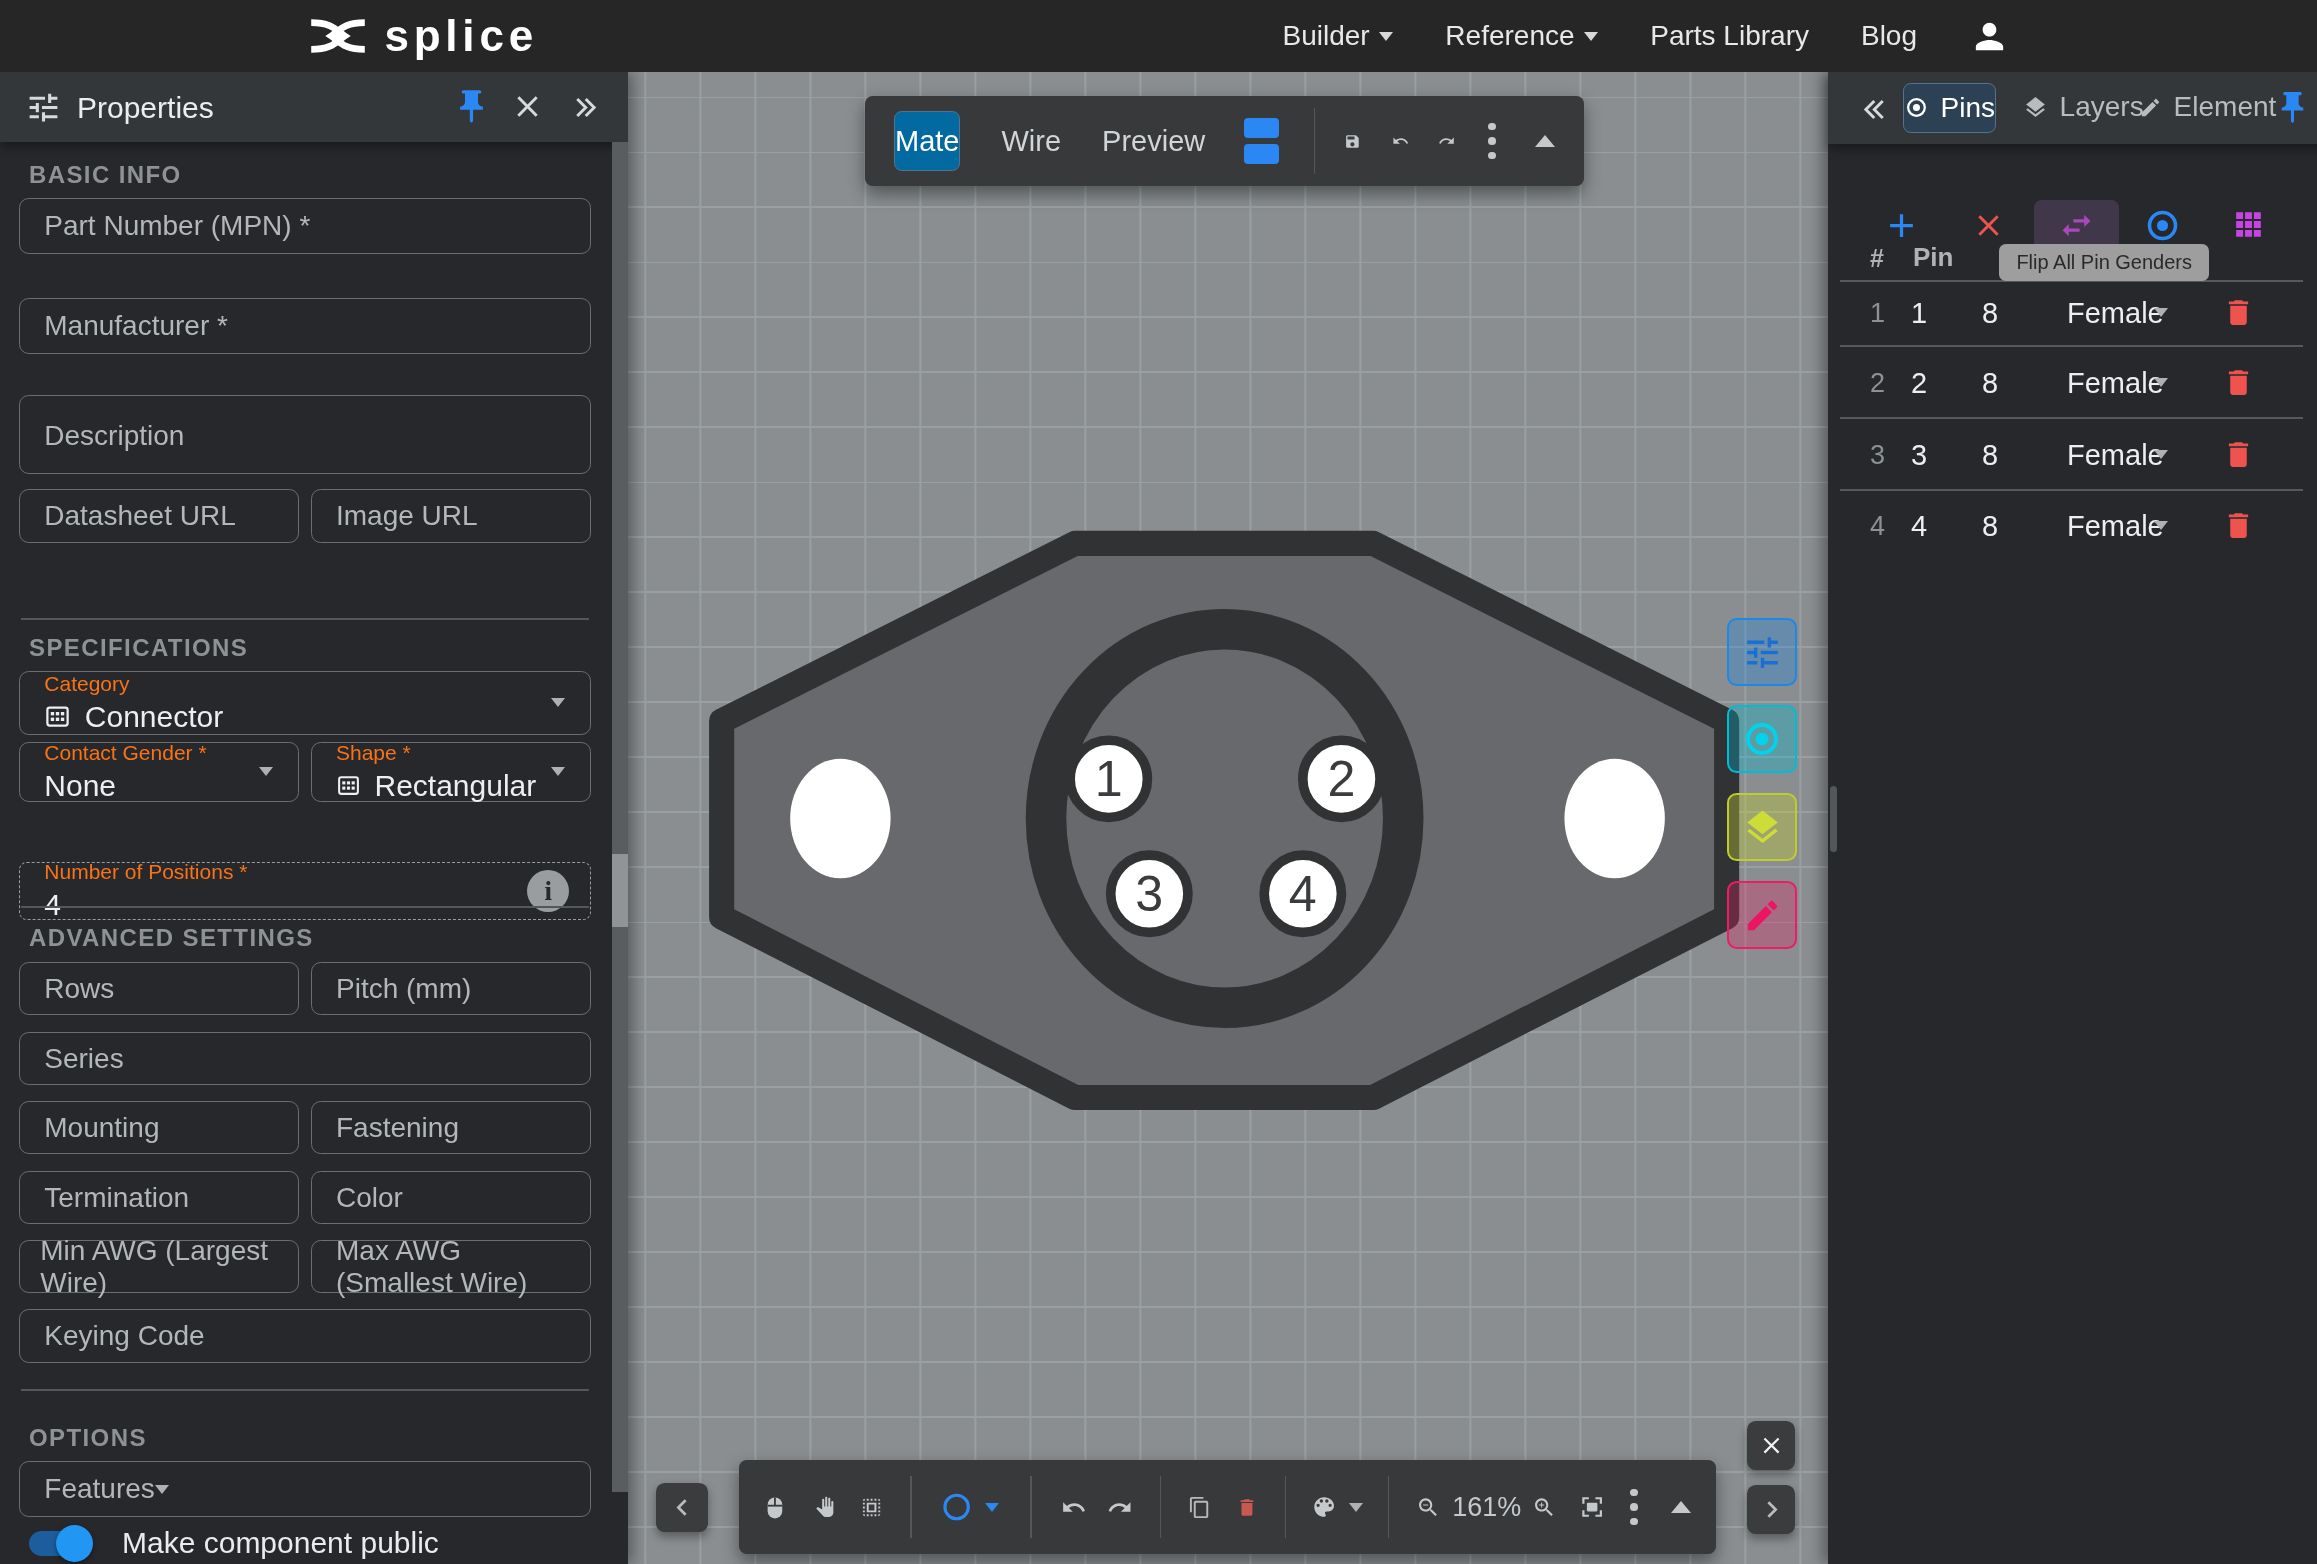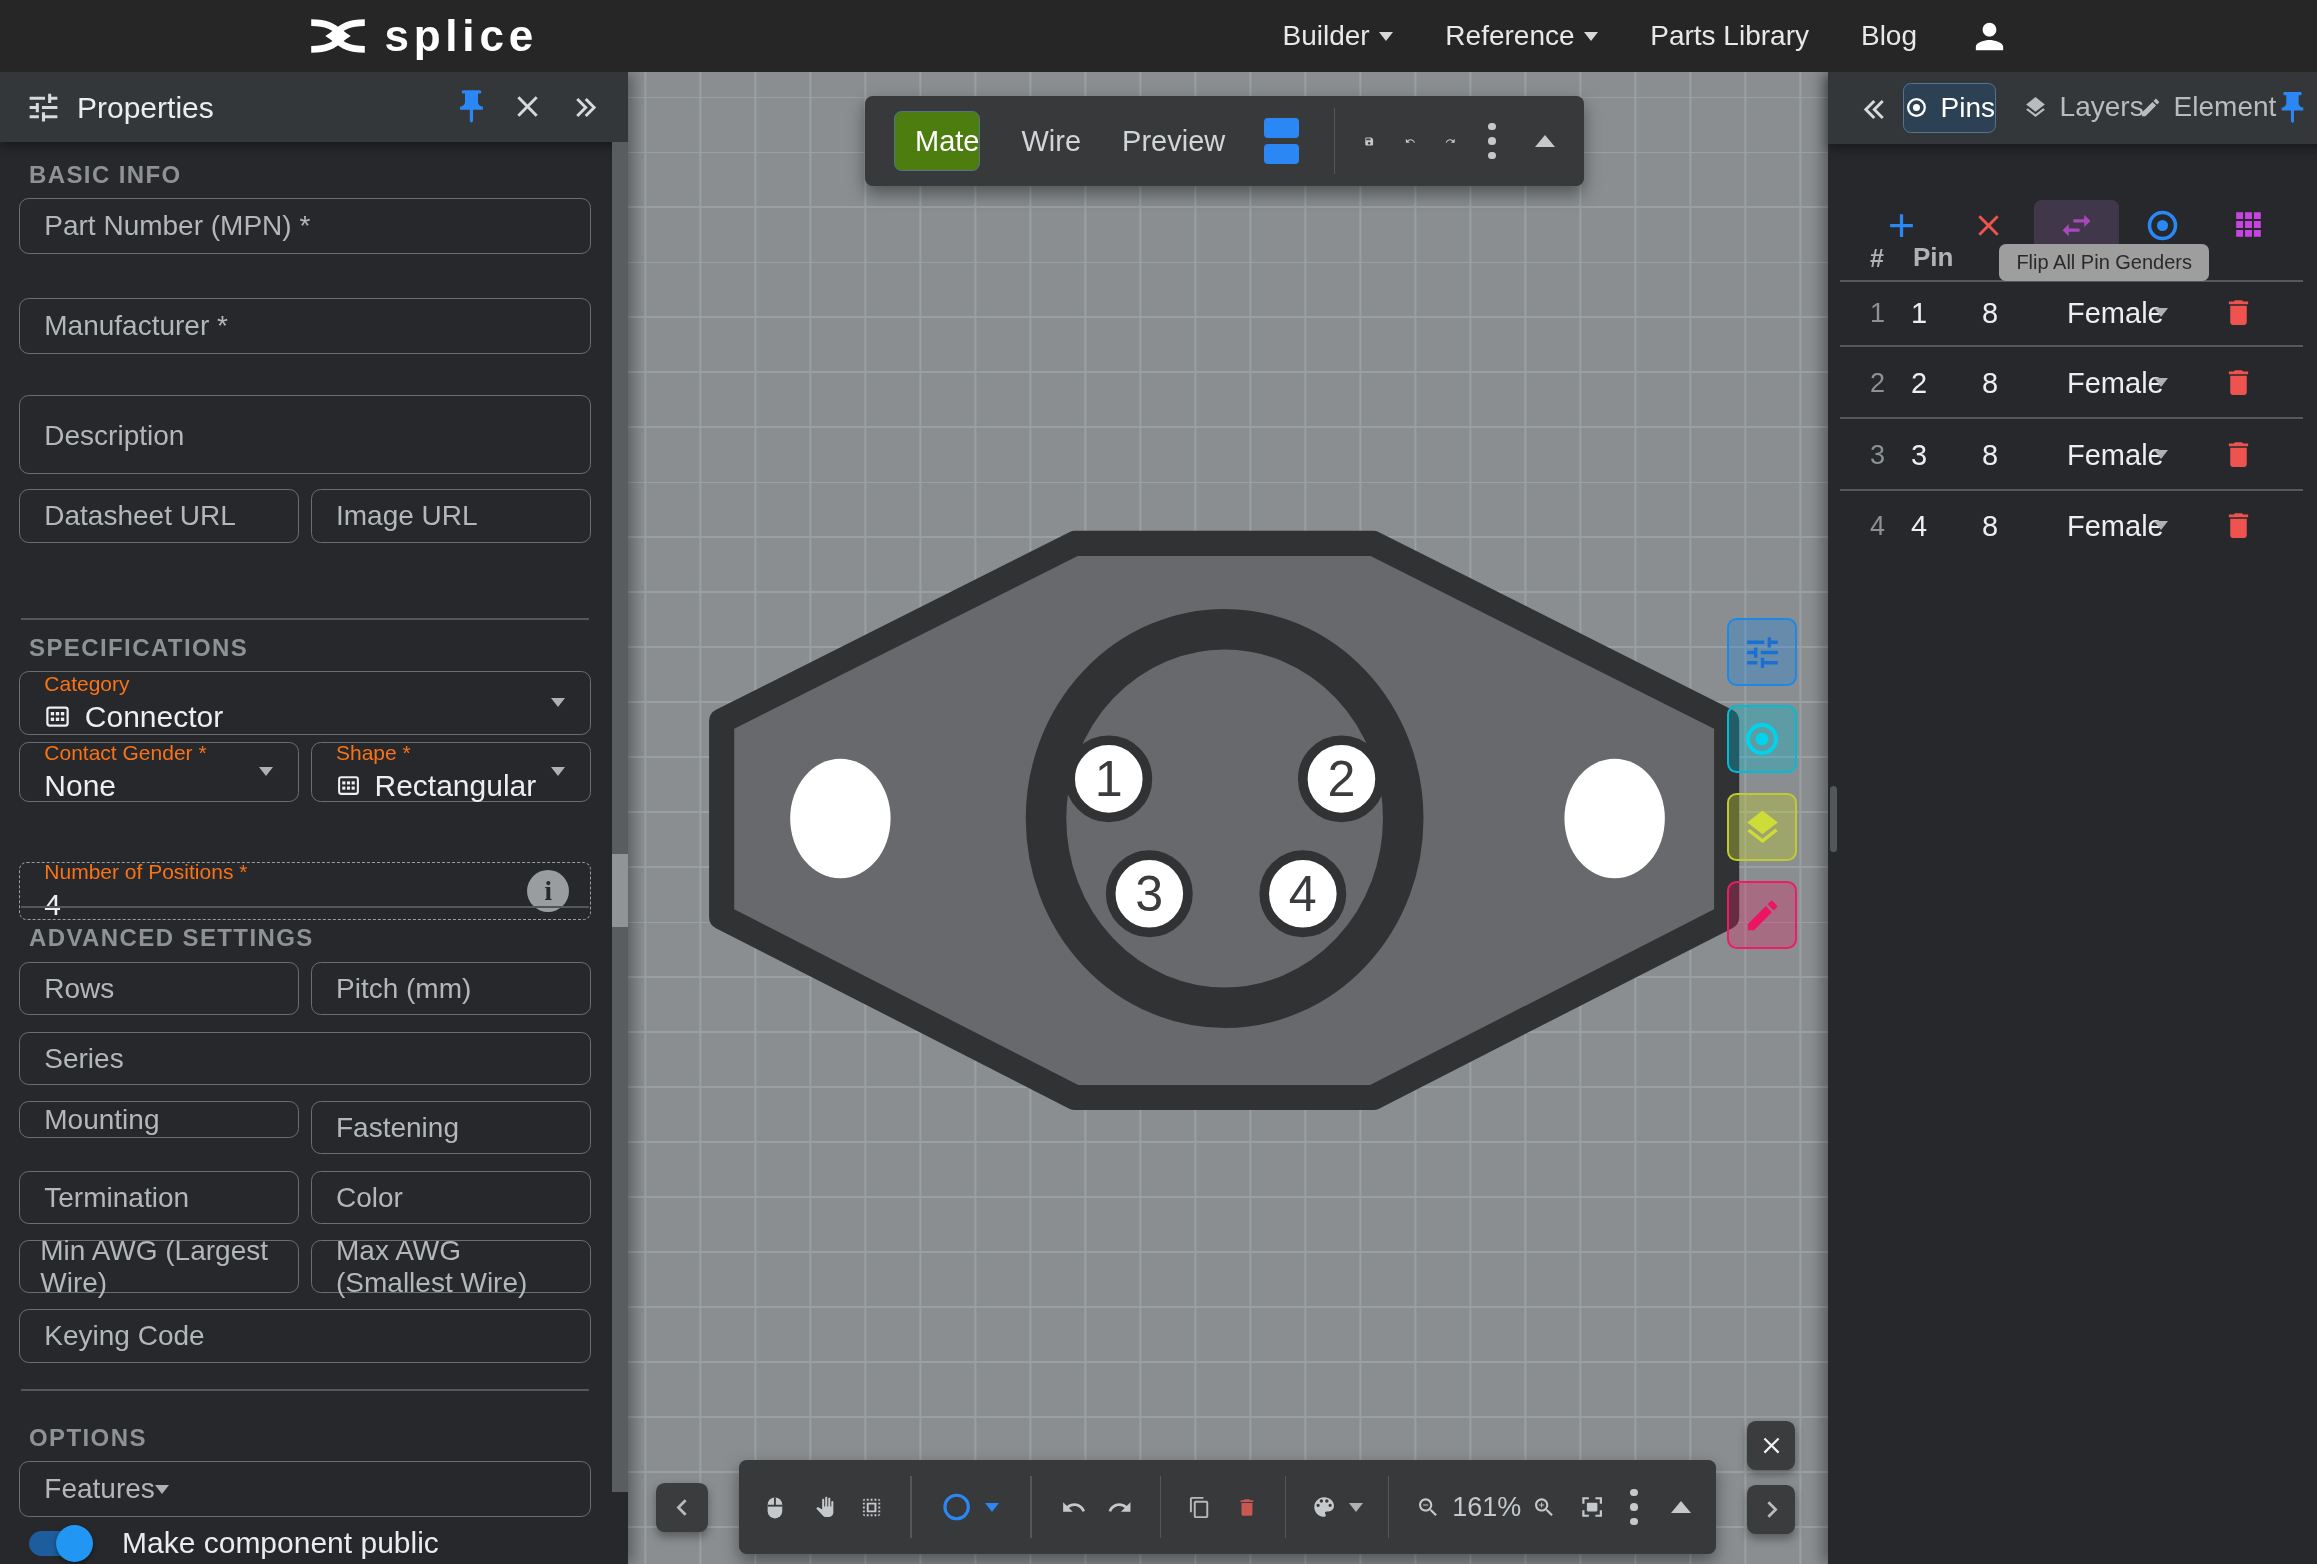--- a/index.html
+++ b/index.html
@@ -58,21 +58,21 @@
   .prow .idx{color:#8e9193;font-size:27px;}
   .rp-scroll-thumb{position:absolute;left:1.9px;top:714px;width:6.8px;height:66px;border-radius:3.9px;background:#54575a;}
 
   
   .canvas{position:absolute;left:628px;top:72px;width:1200px;height:1492px;background:#8a8e90;overflow:hidden;
     background-image:linear-gradient(#9aa0a2 1.9px,transparent 1.9px),linear-gradient(90deg,#9aa0a2 1.9px,transparent 1.9px);
     background-size:55px 55px;background-position:16.4px 24px;}
   .float-bar{position:absolute;background:#37393b;border-radius:7.7px;box-shadow:0 7.7px 17.4px rgba(0,0,0,.4);display:flex;align-items:center;z-index:30;}
   .top-toolbar{left:237px;top:24px;width:719px;height:90px;padding:0 29px;box-sizing:border-box;gap:0;}
   .mode-tab{font-size:29px;color:#d2d5d7;cursor:pointer;}
-  .mode-tab.active{box-sizing:border-box;width:91px;height:60px;background:#4d7c0f;border:1.9px solid #54738f;border-radius:7.7px;color:#fff;display:flex;align-items:center;justify-content:center;padding-left:20px;}
+  .mode-tab.active{box-sizing:border-box;width:91px;height:60px;background:#0369a1;border:1.9px solid #54738f;border-radius:7.7px;color:#fff;display:flex;align-items:center;justify-content:center;}
   .vdiv{width:1.9px;height:66px;background:#55585a;}
   .bdiv{width:1.9px;height:62px;background:#55585a;}
   .stack-icon{display:flex;flex-direction:column;gap:6.8px;}
   .stack-icon div{width:35px;height:20px;border-radius:3.9px;background:#2b87f3;}
   .bottom-toolbar{left:111px;top:1388px;width:977px;height:94px;padding:0 25px;box-sizing:border-box;}
   .zoom-label{font-size:27px;color:#c6c9cb;min-width:68px;text-align:center;}
   .sq-btn{position:absolute;background:#3a3c3e;border-radius:8.7px;box-shadow:0 4.8px 9.7px rgba(0,0,0,.35);display:flex;align-items:center;justify-content:center;z-index:30;cursor:pointer;}
   .tool-stack-btn{position:absolute;left:1099px;width:70px;height:68px;box-sizing:border-box;border-radius:9.7px;border:2.9px solid;display:flex;align-items:center;justify-content:center;z-index:25;cursor:pointer;}
   .tb-blue{border-color:#1e88e5;background:rgba(30,136,229,.32);color:#1a6fd4;}
   .tb-cyan{border-color:#00bcd4;background:rgba(0,188,212,.32);color:#00d4ec;}
@@ -349,21 +349,21 @@
 
     <div class="fld" style="left:19.3px;top:890px;width:280px;height:53px;">
       <span>Rows</span>
       </div>
     <div class="fld" style="left:311px;top:890px;width:280px;height:53px;">
       <span>Pitch (mm)</span>
       </div>
     <div class="fld" style="left:19.3px;top:960px;width:572px;height:53px;">
       <span>Series</span>
       </div>
-    <div class="fld" style="left:19.3px;top:1029px;width:280px;height:37px;">
+    <div class="fld" style="left:19.3px;top:1029px;width:280px;height:53px;">
       <span>Mounting</span>
       </div>
     <div class="fld" style="left:311px;top:1029px;width:280px;height:53px;">
       <span>Fastening</span>
       </div>
     <div class="fld" style="left:19.3px;top:1099px;width:280px;height:53px;">
       <span>Termination</span>
       </div>
     <div class="fld" style="left:311px;top:1099px;width:280px;height:53px;">
       <span>Color</span>

